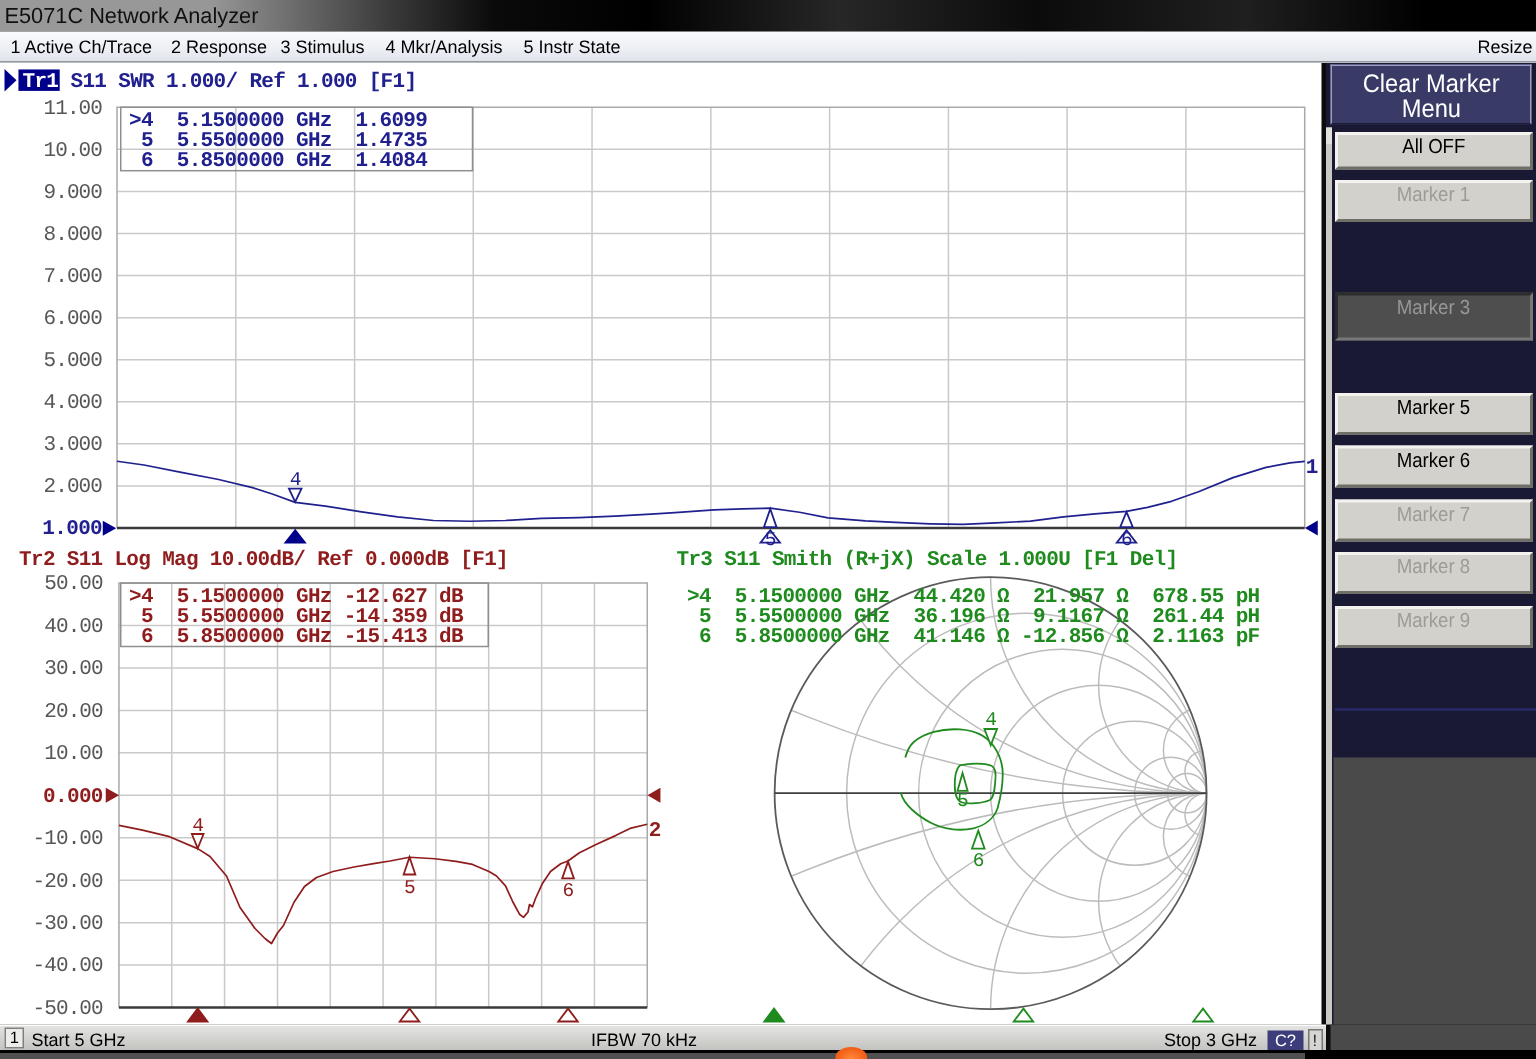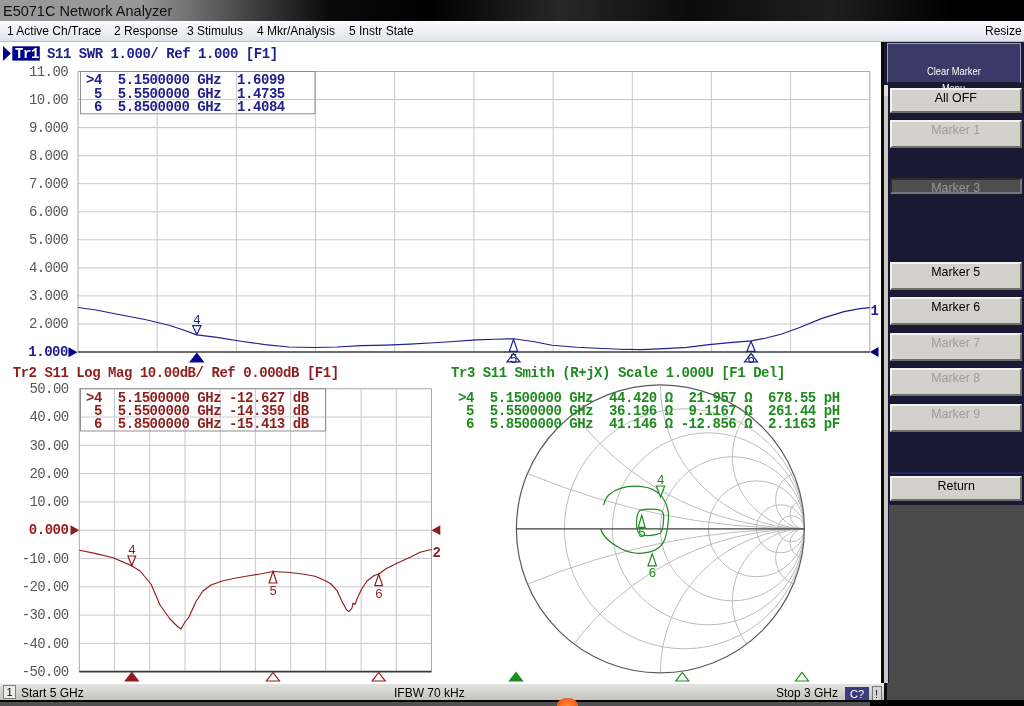--- a/index.html
+++ b/index.html
@@ -9,22 +9,22 @@
 #titlebar span{position:absolute;left:3px;top:2.5px;font-size:14.5px;color:#101010}
 #menubar{position:absolute;left:0;top:21px;width:1024px;height:21px;
  background:linear-gradient(#fafbfd,#e9ecf2 70%,#dfe3ea);border-bottom:1px solid #b9bdc6;
  font-size:12px;color:#000}
 #menubar span{position:absolute;top:3px}
 #screen{position:absolute;left:0;top:42px;width:881px;height:641px;background:#fff}
 #sepline{position:absolute;left:881px;top:42px;width:2.5px;height:641px;background:#0c0c0c}
 #sepline2{position:absolute;left:884px;top:683px;width:3px;height:19px;background:#0c0c0c}
 #panel{position:absolute;left:883.5px;top:42px;width:140.5px;height:641px;background:#191934}
 #panel .hdr{position:absolute;left:3.5px;top:1px;width:134px;height:40px;background:#3a3a67;
- border:1px solid #9c9cc4;border-bottom-color:#1c1c38;color:#fff;font-size:10px;
- text-align:center;padding-top:19px;line-height:17px}
+ border:1px solid #9c9cc4;border-bottom-color:#1c1c38;color:#fff;font-size:17px;
+ text-align:center;padding-top:3px;line-height:17px}
 #panel .strip{position:absolute;left:0px;top:43px;width:4.5px;height:598px;background:#cbc9c4}
 #panel .sbox{position:absolute;left:0px;top:43px;width:4.5px;height:11px;background:#e2e0db}
 .btn{position:absolute;left:6.5px;width:132px;background:#d3d1cb;color:#000;
  border-top:2px solid #f3f2ef;border-left:2px solid #f3f2ef;
  border-right:2px solid #6f6f67;border-bottom:2px solid #6f6f67;
  font-size:13.5px;display:flex;justify-content:center}
 .btn span{transform:scaleX(.92)}
 .btn.dis{color:#9c9c95}
 .btn.press{background:#4e4e4e;color:#979797;
  border-top-color:#2c2c2c;border-left-color:#2c2c2c;
@@ -175,42 +175,39 @@
 <div id="panel">
  <div class="hdr"><span style="display:inline-block;transform:scaleX(.93)">Clear Marker</span><br><span style="display:inline-block;transform:scaleX(.93)">Menu</span></div>
  <div class="strip"></div>
  <div class="sbox"></div>
  <div class="btn" style="top:46.4px;height:25px">
       <span>All OFF</span>
     </div>
     <div class="btn dis" style="top:78.4px;height:28px">
       <span>Marker 1</span>
     </div>
-    <div class="btn press" style="top:136px;height:16px">
+    <div class="btn press" style="top:153px;height:32px">
       <span>Marker 3</span>
     </div>
     <div class="btn" style="top:220px;height:28px">
       <span>Marker 5</span>
     </div>
     <div class="btn" style="top:255.4px;height:28px">
       <span>Marker 6</span>
     </div>
     <div class="btn dis" style="top:290.8px;height:28px">
       <span>Marker 7</span>
     </div>
     <div class="btn dis" style="top:326.2px;height:28px">
       <span>Marker 8</span>
     </div>
     <div class="btn dis" style="top:361.6px;height:28px">
       <span>Marker 9</span>
     </div>
     <div class="sep"></div>
-    <div class="btn" style="top:434px;height:25px">
-      <span>Return</span>
-    </div>
  <div id="pgray"></div>
 </div>
 <div id="status">
  <div class="chan">1</div>
  <span style="position:absolute;left:21px;top:2px">Start 5 GHz</span>
  <span style="position:absolute;left:394px;top:2px">IFBW 70 kHz</span>
  <span style="position:absolute;left:776px;top:2px">Stop 3 GHz</span>
  <div class="corr">C?</div>
  <div class="warn">!</div>
 </div>

